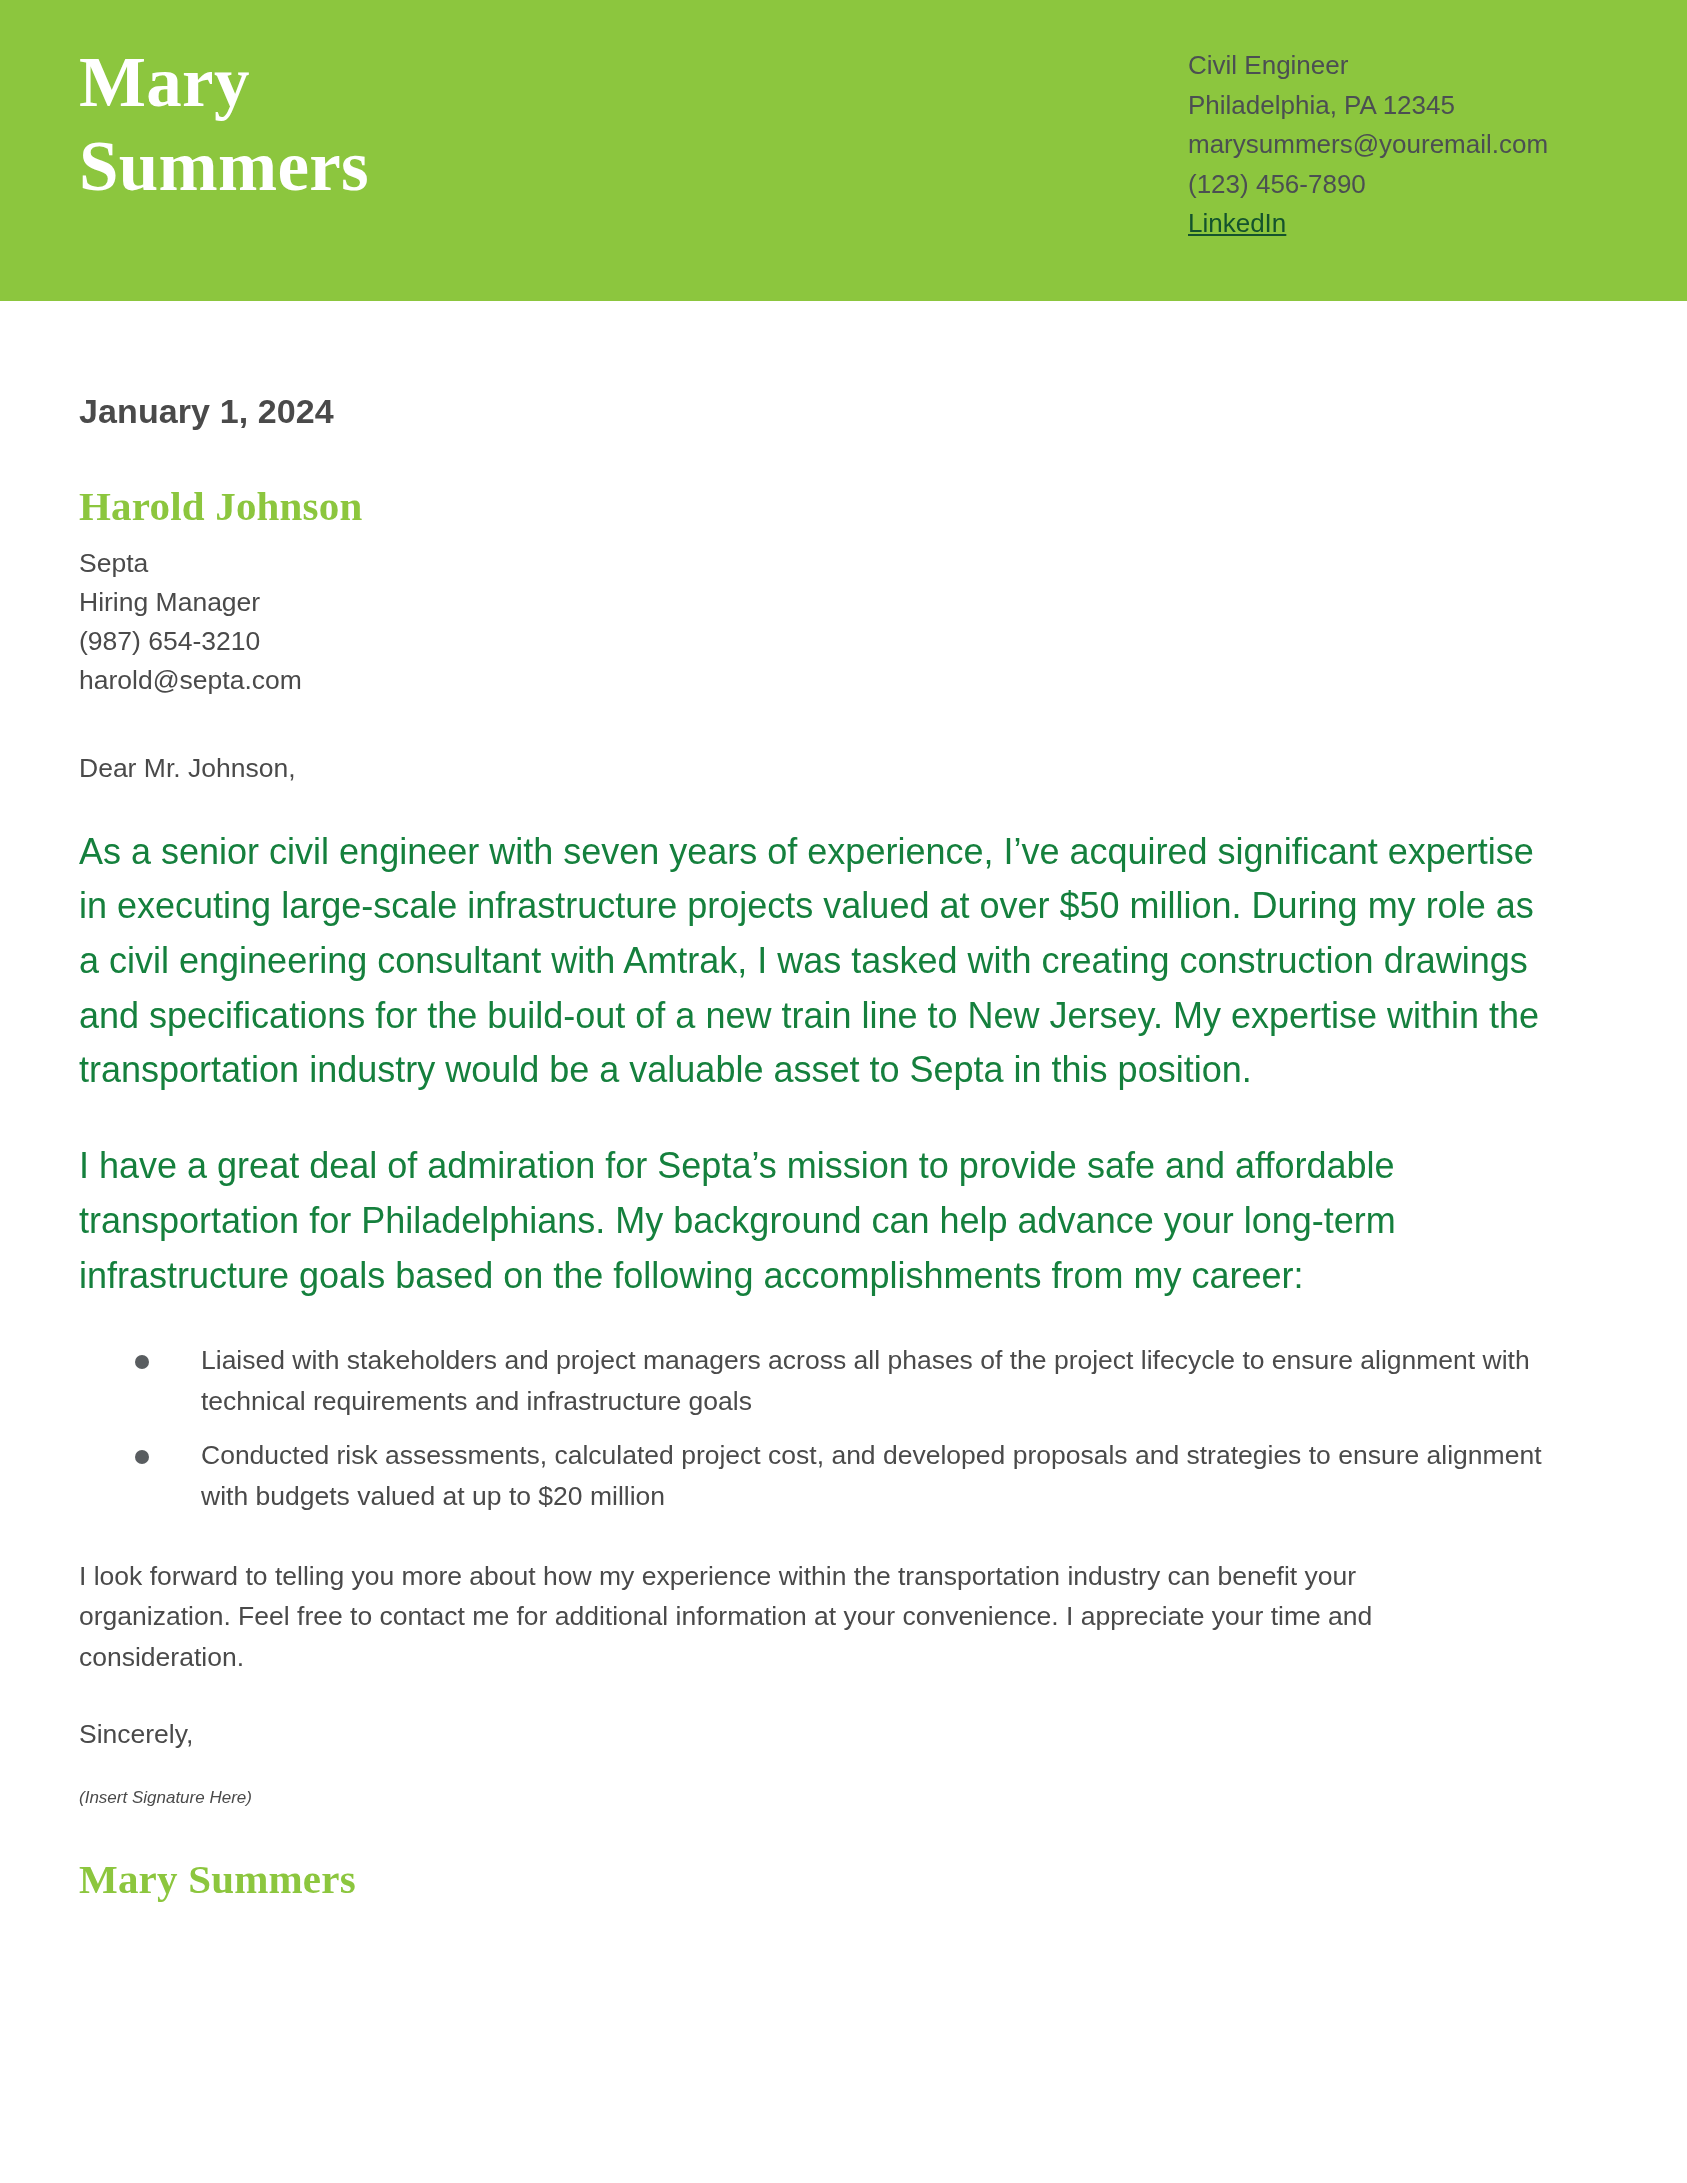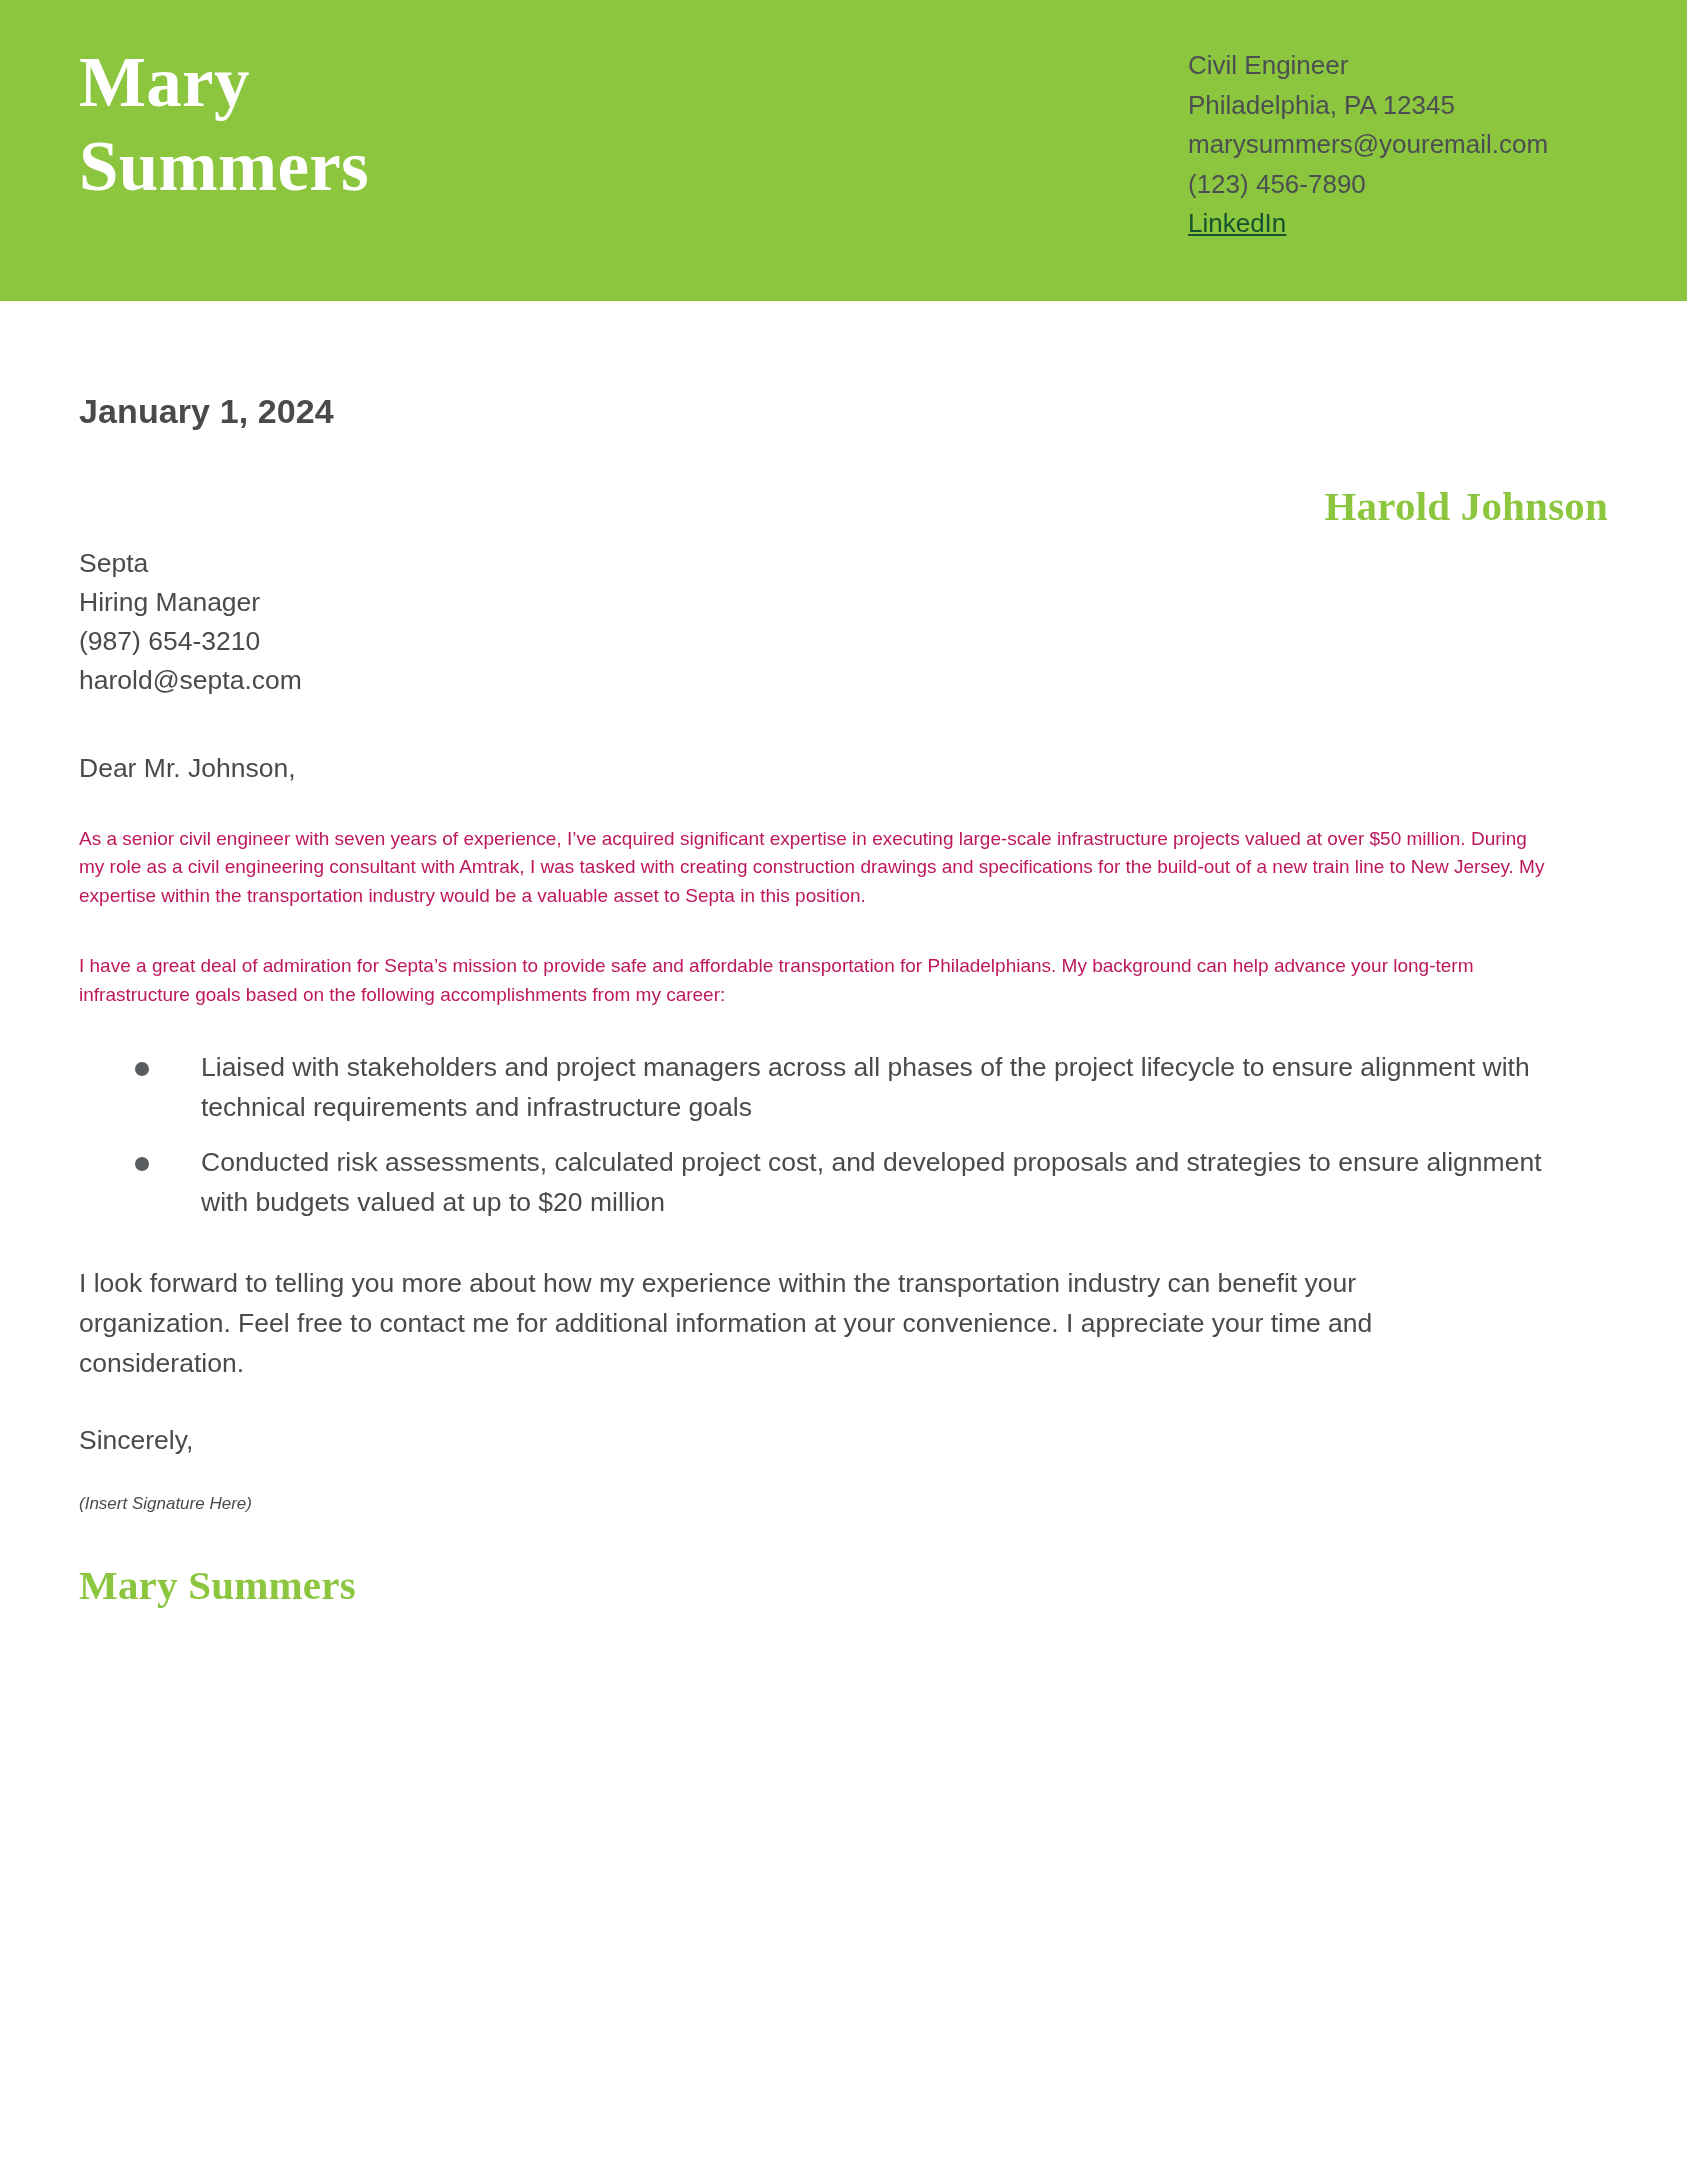--- a/index.html
+++ b/index.html
@@ -76,43 +76,42 @@
   .recipient-block {
     margin-top: 53px;
   }
   .recipient-name {
     font-family: "Liberation Serif", serif;
     font-weight: bold;
     font-size: 41px;
     color: #8CC63E;
     line-height: 1.1;
     letter-spacing: 0.2px;
-    text-align: right;
   }
   .recipient-lines {
     margin-top: 14.6px;
     font-size: 26.5px;
     line-height: 1.48;
     color: #4a4a4a;
   }
   .recipient-lines .recipient-line {
     display: block;
   }
 
   .salutation {
     margin-top: 52px;
     font-size: 26.5px;
     color: #4a4a4a;
   }
 
   .body-paragraph {
     margin-top: 41px;
-    font-size: 19px;
-    line-height: 1.52;
-    color: #be185d;
+    font-size: 36px;
+    line-height: 1.52;
+    color: #15803d;
     max-width: 1472px;
   }
 
   .accomplishments {
     margin: 37px 0 0 0;
     padding: 0;
     list-style: none;
     max-width: 1469px;
   }
   .accomplishments .bullet-item {

